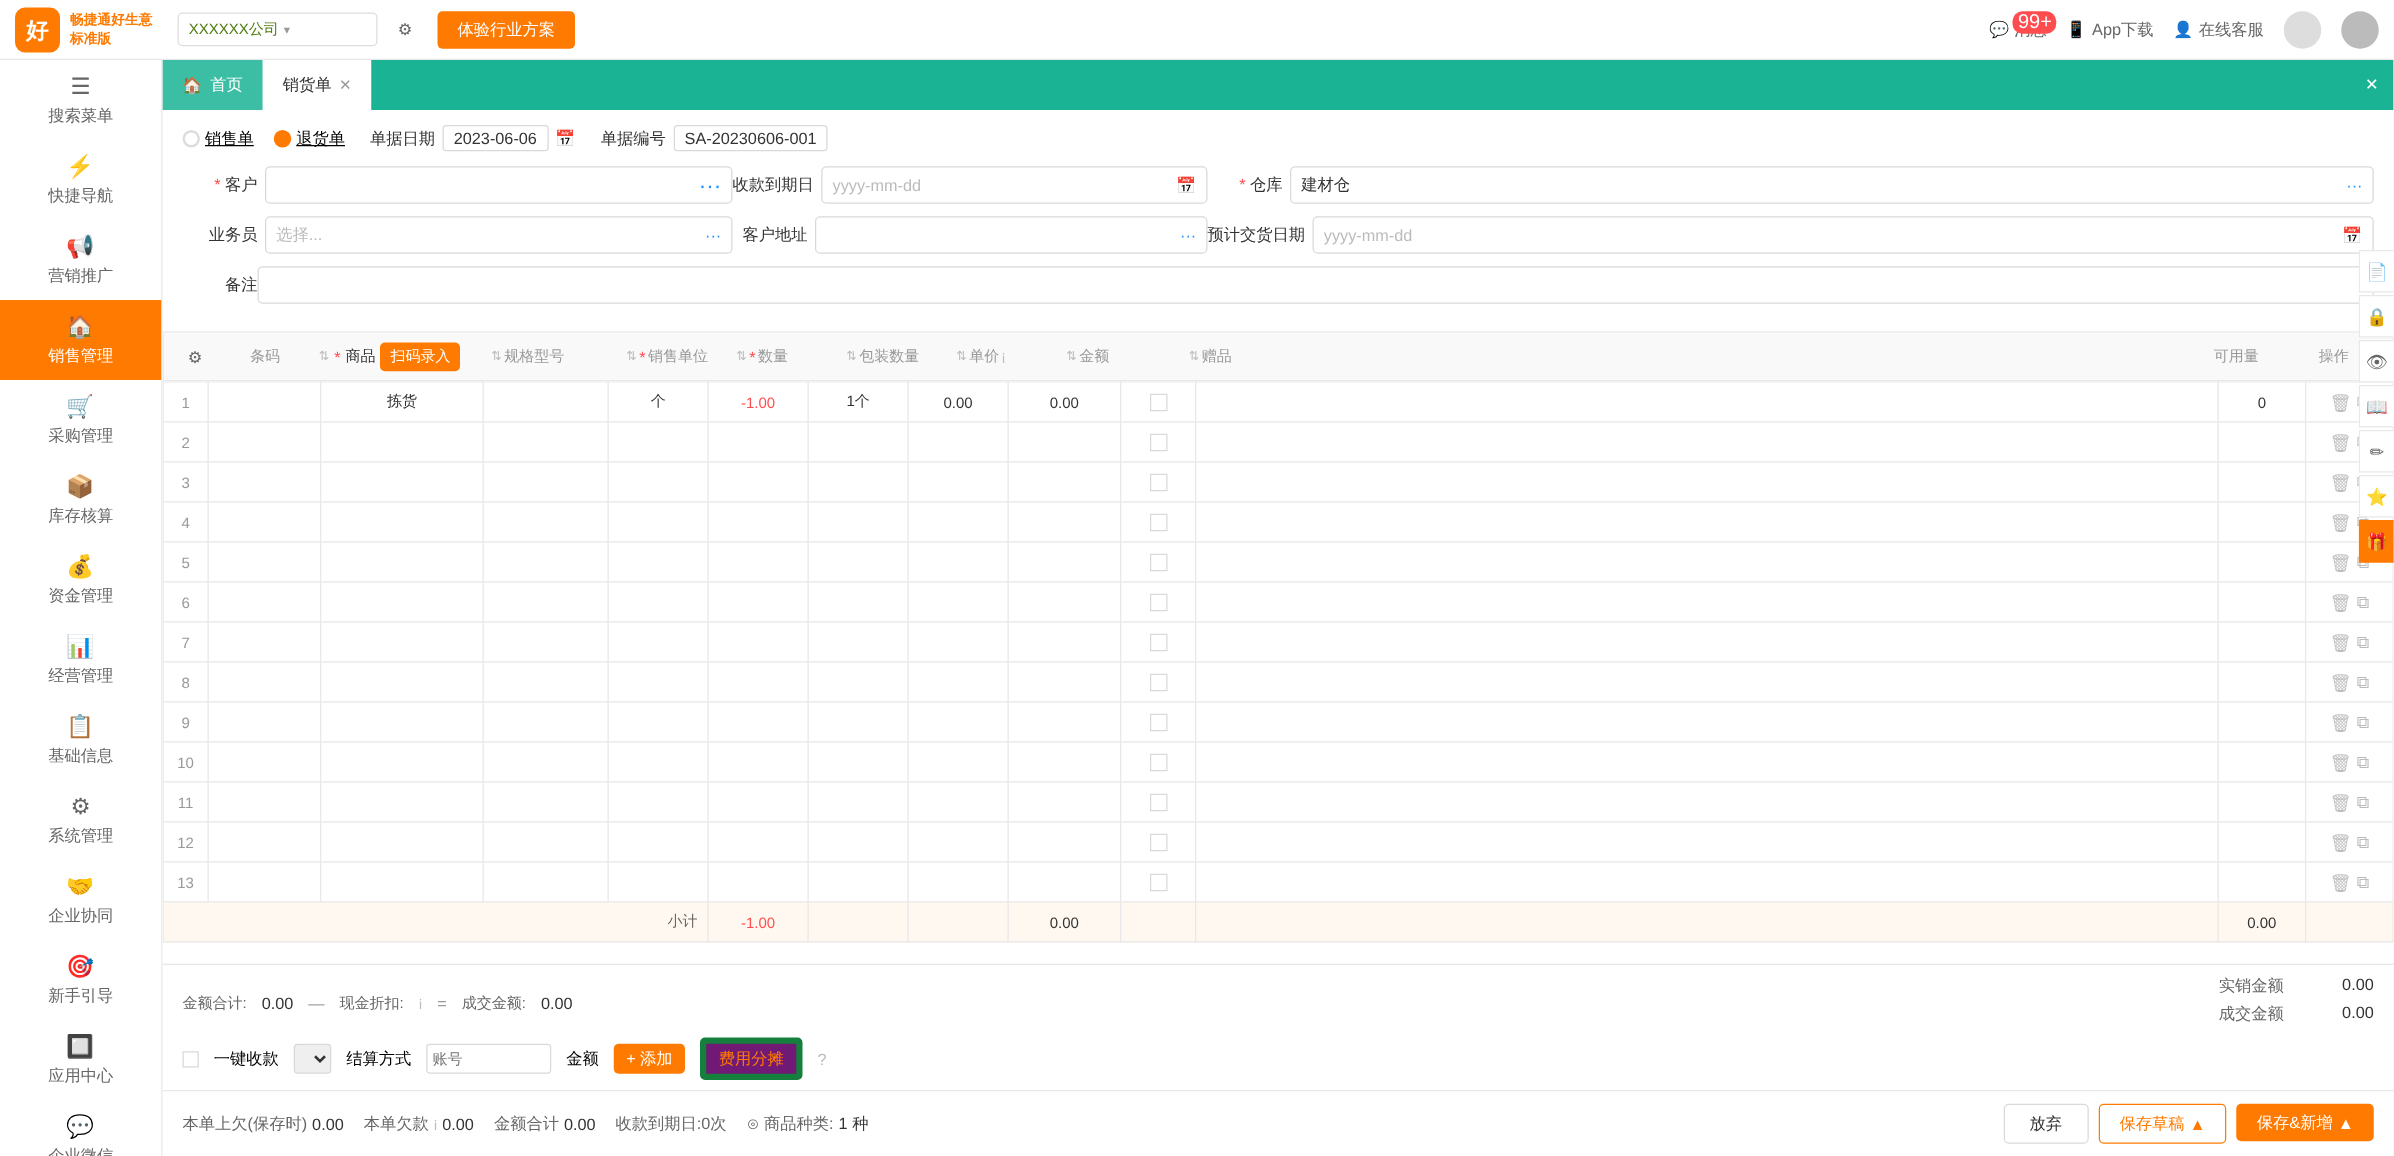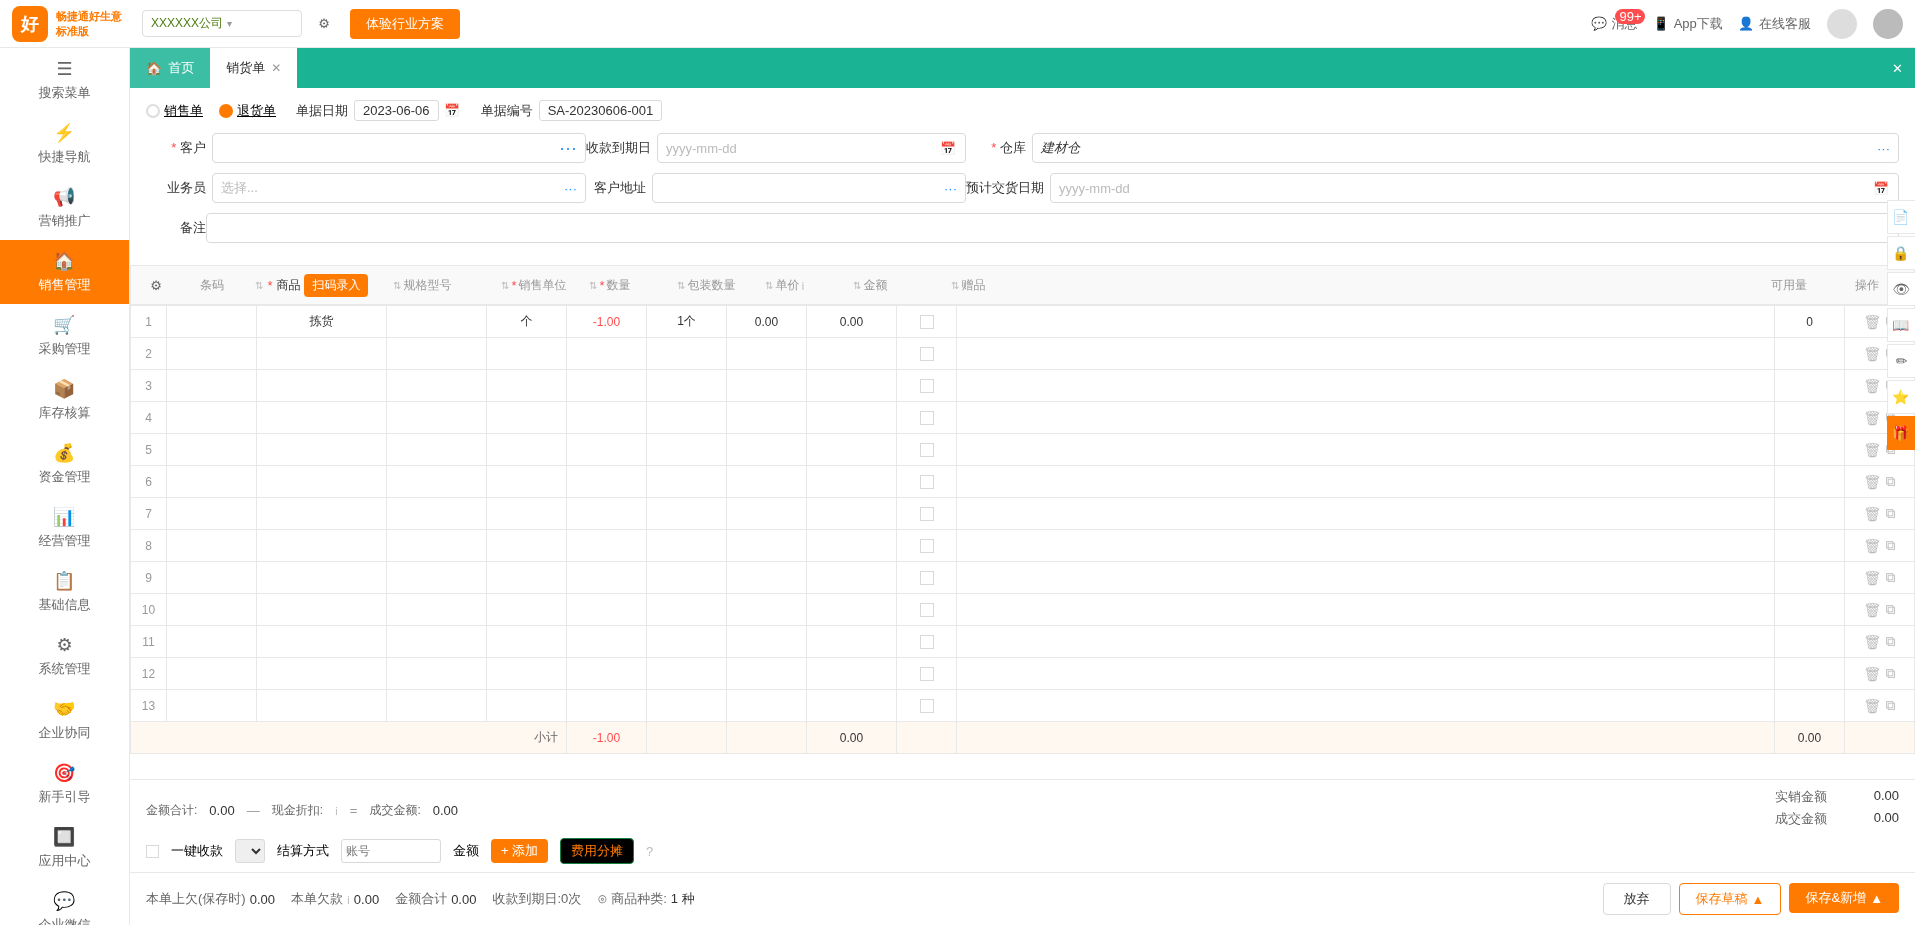--- a/index.html
+++ b/index.html
@@ -10,21 +10,21 @@
     .logo-area { display: flex; align-items: center; gap: 8px; width: 130px; }
     .logo-icon { width: 36px; height: 36px; background: #ff7a00; border-radius: 8px; display: flex; align-items: center; justify-content: center; color: #fff; font-size: 18px; font-weight: bold; }
     .logo-text { color: #ff7a00; font-size: 12px; line-height: 1.3; font-weight: bold; }
     .company-selector { display: flex; align-items: center; border: 1px solid #ddd; border-radius: 4px; padding: 4px 8px; gap: 4px; cursor: pointer; min-width: 160px; }
     .company-name { color: #4d7c0f; font-size: 12px; }
     .chevron-down { color: #999; font-size: 10px; }
     .gear-btn { width: 28px; height: 28px; display: flex; align-items: center; justify-content: center; color: #666; cursor: pointer; margin-left: 8px; }
     .trial-btn { background: #ff7a00; color: #fff; border: none; border-radius: 4px; padding: 6px 16px; cursor: pointer; font-size: 13px; margin-left: 12px; }
     .top-right { margin-left: auto; display: flex; align-items: center; gap: 16px; }
     .top-right-item { display: flex; align-items: center; gap: 4px; color: #666; cursor: pointer; font-size: 12px; position: relative; }
-    .badge { background: #ff4d4f; color: #fff; font-size: 13px; border-radius: 8px; padding: 0 4px; position: absolute; top: -6px; right: -8px; margin-left: 40px; }
+    .badge { background: #ff4d4f; color: #fff; font-size: 16px; border-radius: 8px; padding: 0 4px; position: absolute; top: -6px; right: -8px; margin-left: 40px; }
     .avatar { width: 30px; height: 30px; background: #ddd; border-radius: 50%; }
 
     
     .main-layout { display: flex; flex: 1; overflow: hidden; }
 
     
     .sidebar { width: 130px; background: #fff; display: flex; flex-direction: column; border-right: 1px solid #e8e8e8; flex-shrink: 0; }
     .sidebar-item { display: flex; flex-direction: column; align-items: center; padding: 10px 4px; cursor: pointer; color: #666; gap: 4px; font-size: 12px; }
     .sidebar-item.active { background: #ff7a00; color: #fff; }
     .sidebar-item .s-icon { font-size: 18px; }
@@ -76,21 +76,21 @@
     .bottom-summary { background: #fff; border-top: 1px solid #e8e8e8; padding: 8px 16px; flex-shrink: 0; }
     .summary-row { display: flex; align-items: center; gap: 12px; margin-bottom: 6px; }
     .summary-label { color: #666; font-size: 12px; }
     .summary-value { color: #333; font-weight: 500; }
     .summary-sep { color: #999; }
     .summary-bottom-row { display: flex; align-items: center; gap: 12px; }
     .checkbox-sm { width: 13px; height: 13px; border: 1px solid #d9d9d9; display: inline-block; }
     .select-sm { border: 1px solid #d9d9d9; border-radius: 3px; padding: 2px 4px; font-size: 12px; color: #333; height: 24px; }
     .input-sm { border: 1px solid #d9d9d9; border-radius: 3px; padding: 2px 4px; font-size: 12px; color: #333; height: 24px; width: 80px; }
     .add-btn-orange { background: #ff7a00; color: #fff; border: none; border-radius: 4px; padding: 3px 10px; font-size: 12px; cursor: pointer; }
-    .fee-btn { background: #000000; color: #ff7a00; border: 1px solid #15803d; border-radius: 4px; padding: 3px 10px; font-size: 12px; cursor: pointer; }
+    .fee-btn { background: #701a75; color: #ff7a00; border: 5px solid #15803d; border-radius: 4px; padding: 3px 10px; font-size: 12px; cursor: pointer; }
 
     
     .footer-bar { background: #fff; border-top: 1px solid #e8e8e8; padding: 10px 16px; display: flex; align-items: center; gap: 16px; flex-shrink: 0; }
     .footer-info { display: flex; align-items: center; gap: 4px; font-size: 12px; color: #666; }
     .footer-info-val { color: #333; font-weight: 500; }
     .footer-actions { margin-left: auto; display: flex; align-items: flex-start; gap: 8px; }
     .btn-abandon { background: #fff; border: 1px solid #d9d9d9; border-radius: 4px; padding: 6px 20px; color: #333; cursor: pointer; }
     .btn-save-draft { background: #fff; border: 1px solid #ff7a00; color: #ff7a00; border-radius: 4px; padding: 6px 16px; cursor: pointer; display: flex; align-items: center; gap: 4px; }
     .btn-save-new { background: #ff7a00; border: none; color: #fff; border-radius: 4px; padding: 6px 16px; cursor: pointer; display: flex; align-items: center; gap: 4px; }
 
@@ -258,21 +258,21 @@
           </div>
           <div class="form-field" style="max-width:380px;">
             <span class="field-label">收款到期日</span>
             <div class="field-input placeholder" style="flex:1;display:flex;align-items:center;">
               <span style="color:#bbb;flex:1;">yyyy-mm-dd</span>
               <span style="color:#bbb;">📅</span>
             </div>
           </div>
           <div class="form-field" style="flex:1;position:relative;">
             <span class="field-label"><span style="color:#ff4d4f;">*</span> 仓库</span>
-            <div class="field-input" style="flex:1;display:flex;align-items:center;justify-content:space-between;font-style:italic;">
+            <div class="field-input" style="flex:1;display:flex;align-items:center;justify-content:space-between;">
               <span>建材仓</span>
               <span style="color:#1890ff;">···</span>
             </div>
 
           </div>
         </div>
 
         <div class="form-row">
           <div class="form-field" style="max-width:440px;">
             <span class="field-label">业务员</span>

